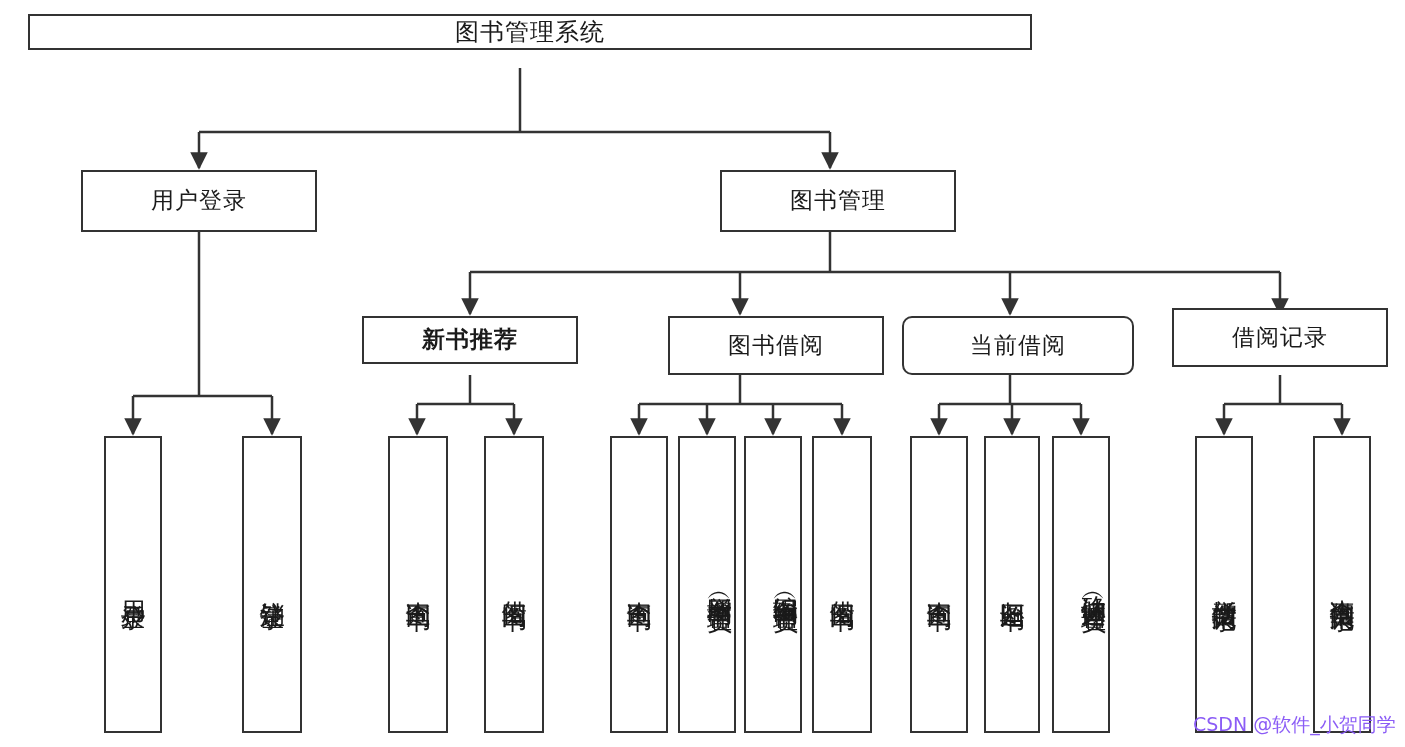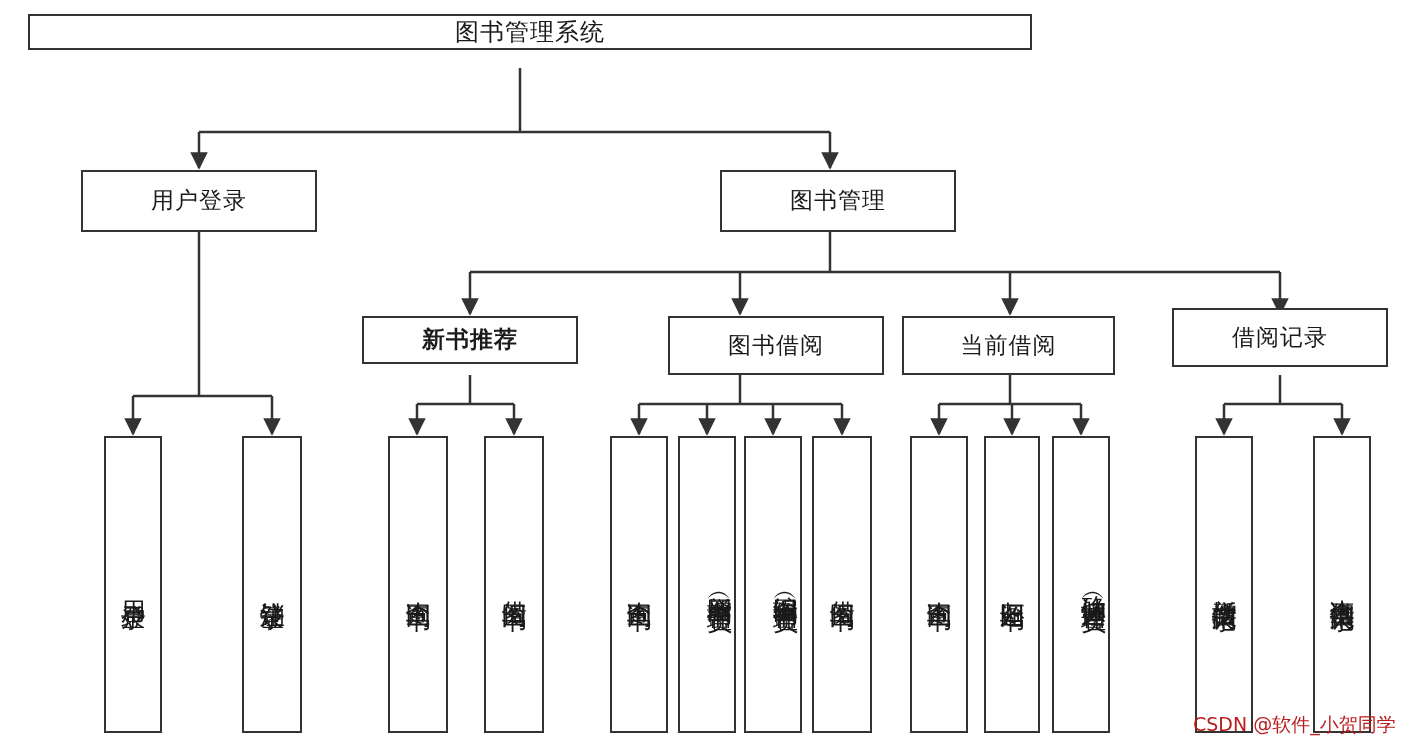--- a/index.html
+++ b/index.html
@@ -56,21 +56,21 @@
   .edge-line {
     stroke: #333333;
     stroke-width: 2.5;
     fill: none;
   }
   .watermark {
     position: absolute;
     left: 1193px;
     top: 712px;
     font-size: 19px;
-    color: #b91c1c;
+    color: #8b5cf6;
     white-space: nowrap;
     font-family: "DejaVu Sans", "Liberation Sans", sans-serif;
   }
 </style>
 </head>
 <body>
 
 <div id="canvas">
 
   <svg class="edges" viewBox="0 0 1405 747" xmlns="http://www.w3.org/2000/svg">
@@ -121,21 +121,21 @@
     <path class="edge-line" d="M 1342 404 L 1342 434" marker-end="url(#arrow)"></path>
   </svg>
 
   <div class="node node-root" style="left:28px; top:14px; width:1004px; height:36px;">图书管理系统</div>
 
   <div class="node node-h" style="left:81px; top:170px; width:236px; height:62px;">用户登录</div>
   <div class="node node-h" style="left:720px; top:170px; width:236px; height:62px;">图书管理</div>
 
   <div class="node node-h" style="left:362px; top:316px; width:216px; height:48px;font-weight:bold;">新书推荐</div>
   <div class="node node-h" style="left:632px; top:316px; width:216px; height:59px;margin-left:36px;">图书借阅</div>
-  <div class="node node-h" style="left:902px; top:316px; width:213px; height:59px;">当前借阅</div>
+  <div class="node node-h" style="left:902px; top:316px; width:232px; height:59px;border-radius:10px;">当前借阅</div>
   <div class="node node-h" style="left:1172px; top:308px; width:216px; height:59px;">借阅记录</div>
 
   <div class="node node-v" style="left:104px; top:436px; width:58px; height:297px;">用户登录</div>
   <div class="node node-v" style="left:242px; top:436px; width:60px; height:297px;">注销登录</div>
 
   <div class="node node-v" style="left:388px; top:436px; width:60px; height:297px;">查询图书</div>
   <div class="node node-v" style="left:484px; top:436px; width:60px; height:297px;">借阅图书</div>
 
   <div class="node node-v" style="left:610px; top:436px; width:58px; height:297px;">查询图书</div>
   <div class="node node-v" style="left:678px; top:436px; width:58px; height:297px; align-items:flex-start;">新增图书（管理员）</div>

